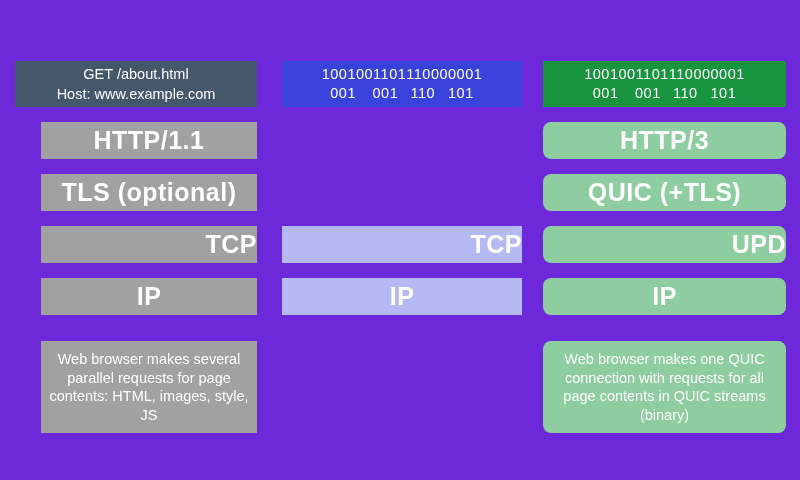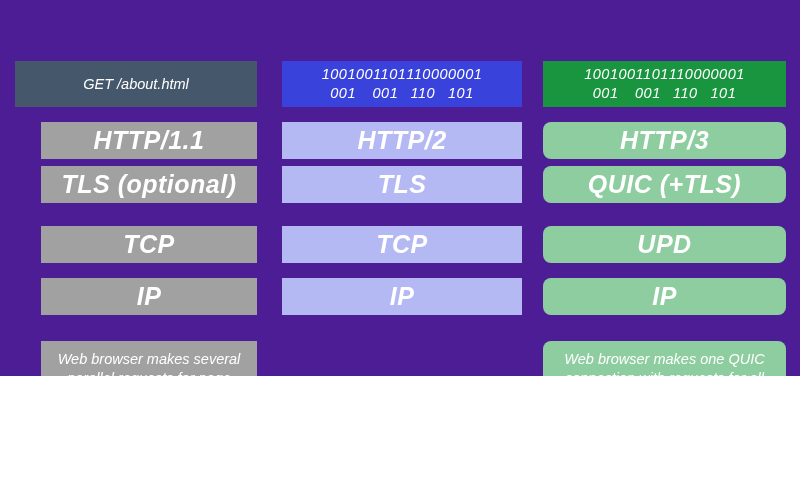--- a/index.html
+++ b/index.html
@@ -1,42 +1,41 @@
 <!DOCTYPE html>
 <html><head>
 <meta charset="utf-8">
 <style>
   html, body { margin: 0; padding: 0; background: #ffffff; }
   .canvas {
     position: relative;
     width: 800px;
-    height: 376px;
-    background: #4c1d95;
+    height: 480px;
+    background: #6d28d9;
     overflow: hidden;
     font-family: "Liberation Sans", sans-serif;
-    font-style: italic;
   }
   .col { position: absolute; top: 0; height: 480px; }
   .col1 { left: 15px;  width: 242px; }
   .col2 { left: 282px; width: 240px; }
   .col3 { left: 543px; width: 243px; }
 
   .box {
     position: absolute;
     left: 0; right: 0;
     color: #ffffff;
     display: flex;
     align-items: center;
     justify-content: center;
     box-sizing: border-box;
   }
   .r-header { top: 61px;  height: 46px; flex-direction: column; }
   .r1 { top: 122px; height: 37px; }
-  .r2 { top: 166px; height: 37px; }
-  .r3 { top: 226px; height: 37px; }
+  .r2 { top: 174px; height: 37px; }
+  .r3 { top: 226px; height: 37px; justify-content: flex-end; }
   .r4 { top: 278px; height: 37px; }
   .r-desc { top: 341px; height: 92px; }
 
   .bg-slate      { background: #45586b; }
   .bg-gray       { background: #a1a1a1; margin-left: 26px; }
   .bg-blue       { background: #3943dc; }
   .bg-lavender   { background: #b5b9f3; }
   .bg-green      { background: #18953e; }
   .bg-lightgreen { background: #8ecd9f; border-radius: 8px; }
 
@@ -71,20 +70,21 @@
   }
 </style>
 </head>
 <body>
 
 <div class="canvas">
 
   <div class="col col1">
     <div class="box r-header bg-slate">
       <div class="header-text">GET /about.html</div>
+      <div class="header-text">Host: www.example.com</div>
     </div>
     <div class="box r1 bg-gray">
       <span class="layer-label">HTTP/1.1</span>
     </div>
     <div class="box r2 bg-gray">
       <span class="layer-label">TLS (optional)</span>
     </div>
     <div class="box r3 bg-gray">
       <span class="layer-label">TCP</span>
     </div>
@@ -109,26 +109,20 @@
         </div>
         <div class="binary-group">
           <span>1100</span>
           <span>110</span>
         </div>
         <div class="binary-group">
           <span>00001</span>
           <span>101</span>
         </div>
       </div>
-    </div>
-    <div class="box r1 bg-lavender">
-      <span class="layer-label">HTTP/2</span>
-    </div>
-    <div class="box r2 bg-lavender">
-      <span class="layer-label">TLS</span>
     </div>
     <div class="box r3 bg-lavender">
       <span class="layer-label">TCP</span>
     </div>
     <div class="box r4 bg-lavender">
       <span class="layer-label">IP</span>
     </div>
   </div>
 
   <div class="col col3">

